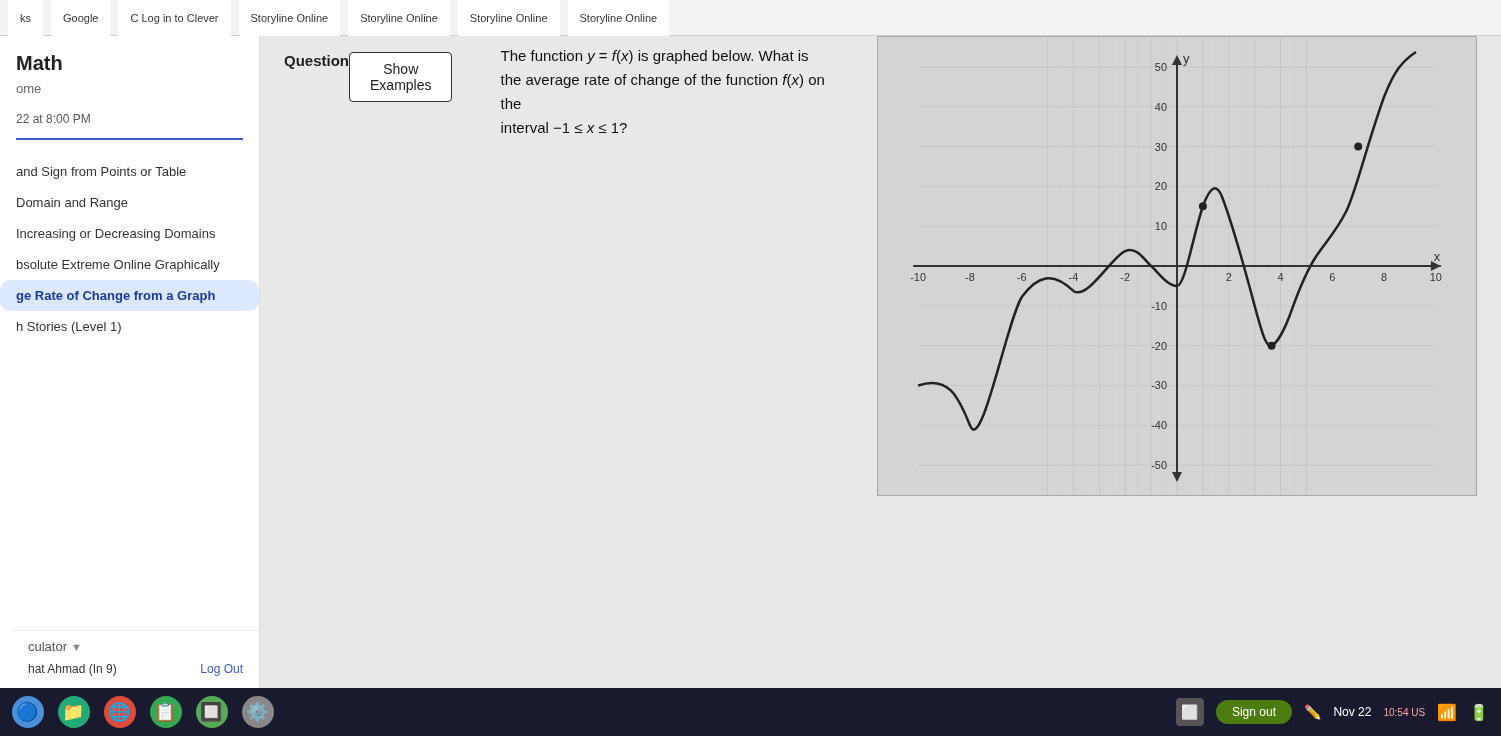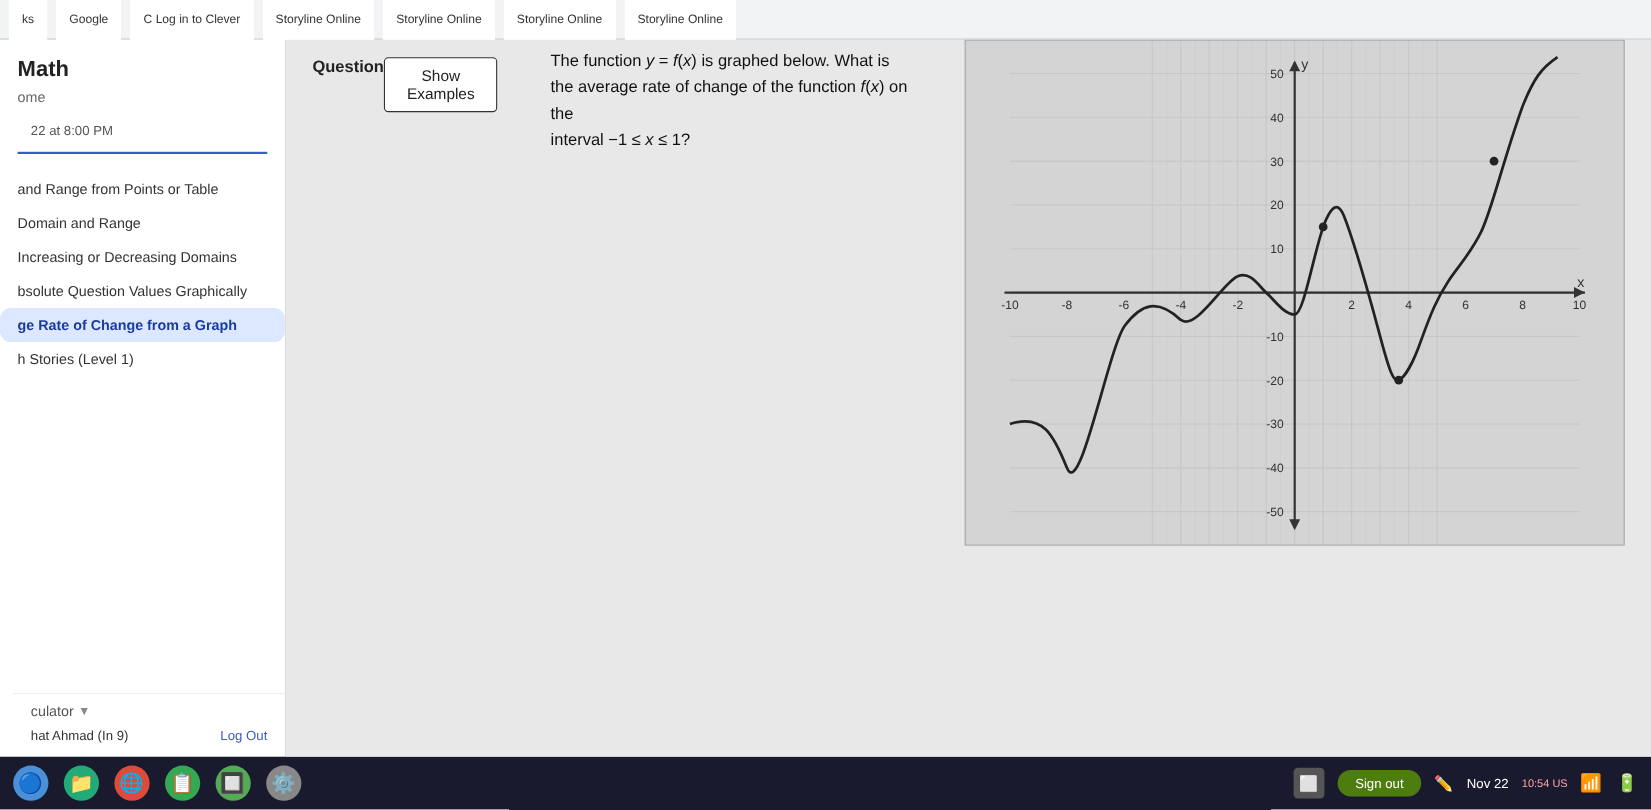--- a/index.html
+++ b/index.html
@@ -61,21 +61,20 @@
     }
     .sidebar-subtitle {
       font-size: 13px;
       color: #666;
       padding: 2px 16px 12px 16px;
     }
     .sidebar-date {
       font-size: 12px;
       color: #555;
       padding: 4px 16px;
-      margin-left: 12px;
     }
     .sidebar-divider {
       height: 2px;
       background: #3a5bc7;
       margin: 8px 16px;
     }
     .sidebar-menu {
       display: flex;
       flex-direction: column;
       flex: 1;
@@ -259,30 +258,30 @@
 <div class="main-layout">
 
   <div class="sidebar">
     <div class="sidebar-title">Math</div>
     <div class="sidebar-subtitle">ome</div>
     <div class="sidebar-date">22 at 8:00 PM</div>
     <div class="sidebar-divider"></div>
 
     <div class="sidebar-menu">
       <div class="sidebar-item">
-        <span>and Range from Points or Table</span>
+        <span>and Sign from Points or Table</span>
       </div>
       <div class="sidebar-item">
         <span>Domain and Range</span>
       </div>
       <div class="sidebar-item">
         <span>Increasing or Decreasing Domains</span>
       </div>
       <div class="sidebar-item">
-        <span>bsolute Question Values Graphically</span>
+        <span>bsolute Extreme Online Graphically</span>
       </div>
       <div class="sidebar-item active">
         <span>ge Rate of Change from a Graph</span>
       </div>
       <div class="sidebar-item">
         <span>h Stories (Level 1)</span>
       </div>
     </div>
 
     <div class="sidebar-bottom">

